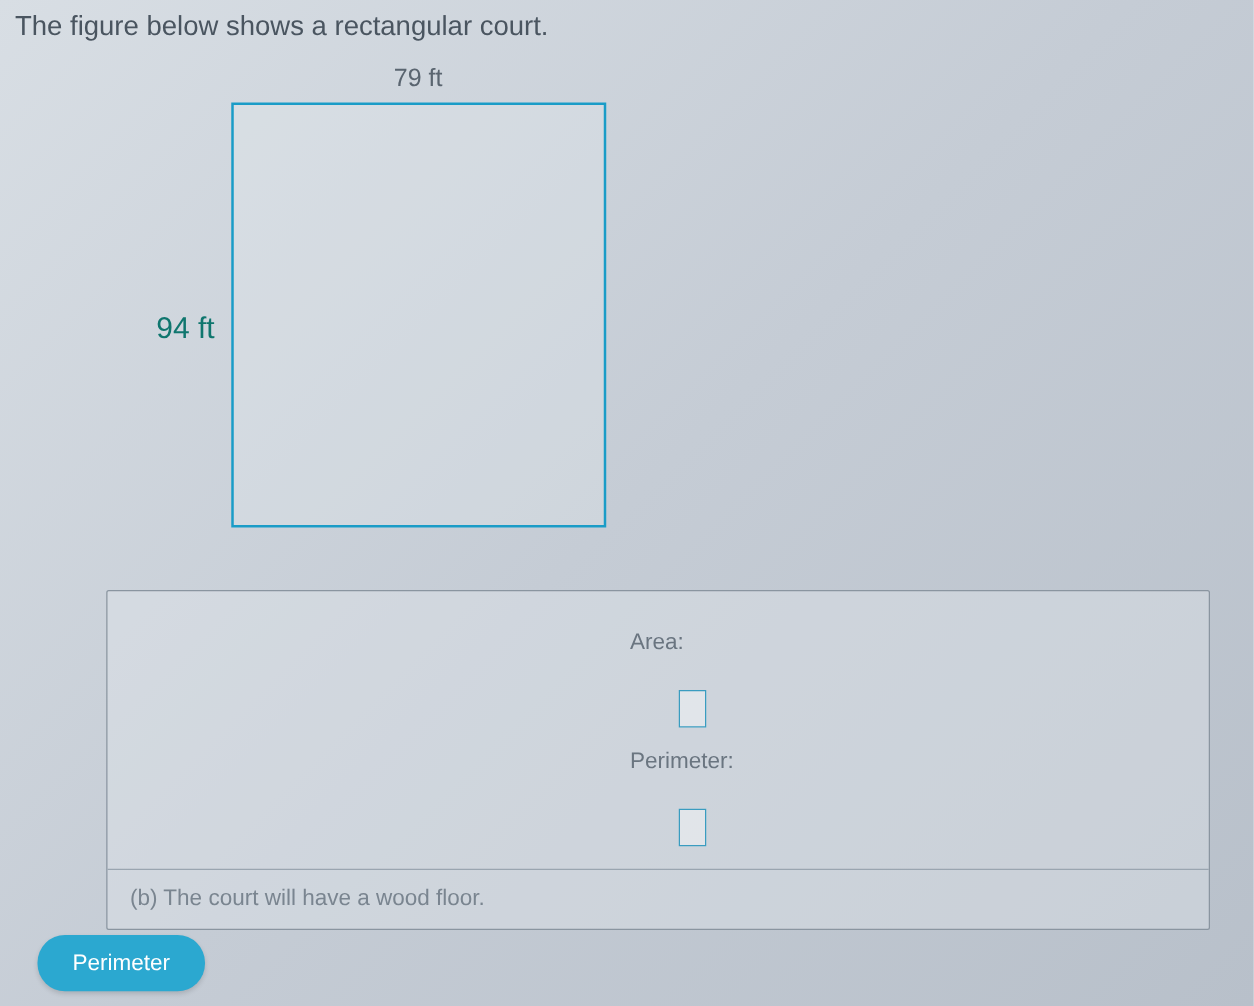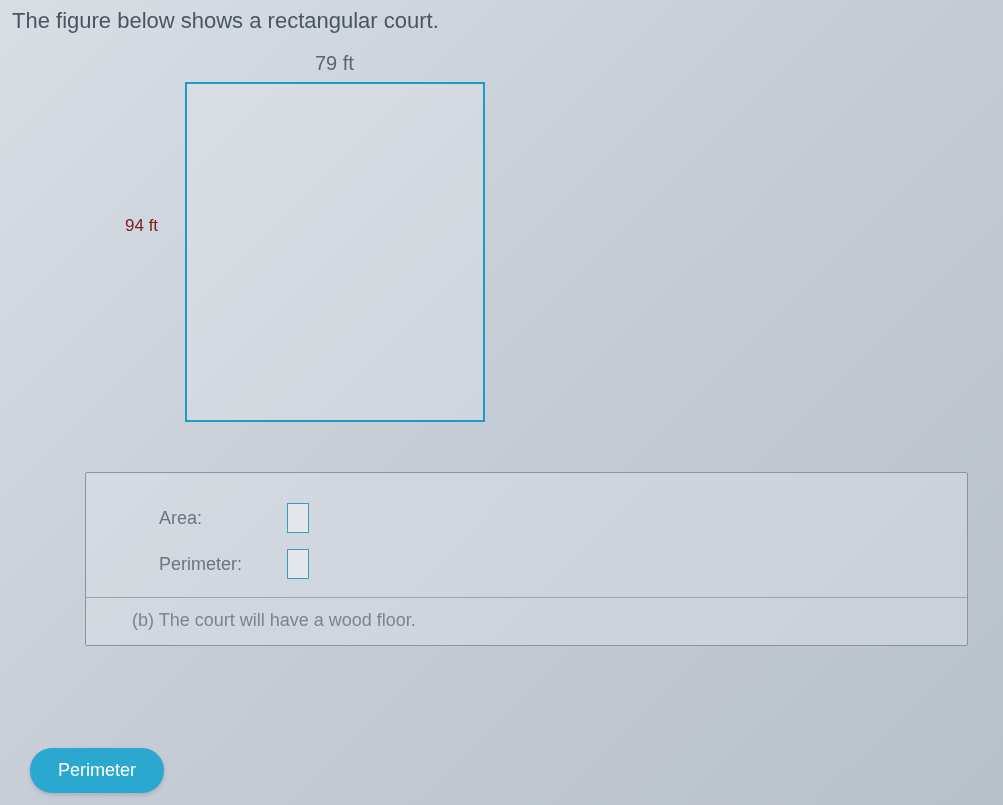--- a/index.html
+++ b/index.html
@@ -30,23 +30,23 @@
     .top-label {
       position: absolute;
       left: 195px;
       top: 0px;
       color: #5a6570;
       font-size: 20px;
     }
     .left-label {
       position: absolute;
       left: 5px;
-      top: 164px;
-      color: #7f1d1d;
-      font-size: 17px;
+      top: 197px;
+      color: #0f766e;
+      font-size: 24px;
     }
     .rectangle {
       position: absolute;
       left: 65px;
       top: 30px;
       width: 300px;
       height: 340px;
       border: 2px solid #1a9cc7;
       background: rgba(230, 235, 240, 0.3);
     }
@@ -67,41 +67,41 @@
     }
     .part-label {
       display: inline;
     }
     .answer-row {
       margin-top: 16px;
       margin-left: 55px;
       display: flex;
       align-items: center;
       gap: 28px;
+      flex-direction: column;
     }
     .answer-label {
       color: #6a7580;
       font-size: 18px;
       min-width: 100px;
     }
     .answer-input {
       width: 22px;
       height: 30px;
       border: 1px solid #3a9cc0;
       background: rgba(255,255,255,0.4);
       text-align: center;
       font-size: 16px;
     }
     .part-b {
       padding: 12px 18px 14px 18px;
     }
     .part-b-text {
       color: #7a8590;
       font-size: 18px;
-      margin-left: 28px;
     }
     .continue-btn {
       position: absolute;
       left: 30px;
       bottom: 12px;
       background: #2ba8d0;
       color: #ffffff;
       border: none;
       border-radius: 22px;
       padding: 12px 28px;

